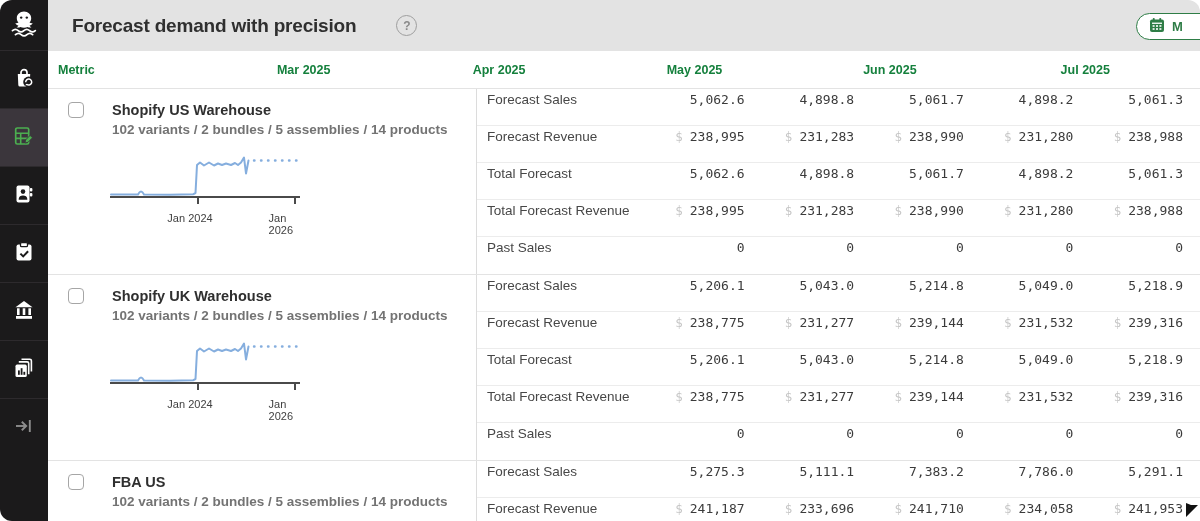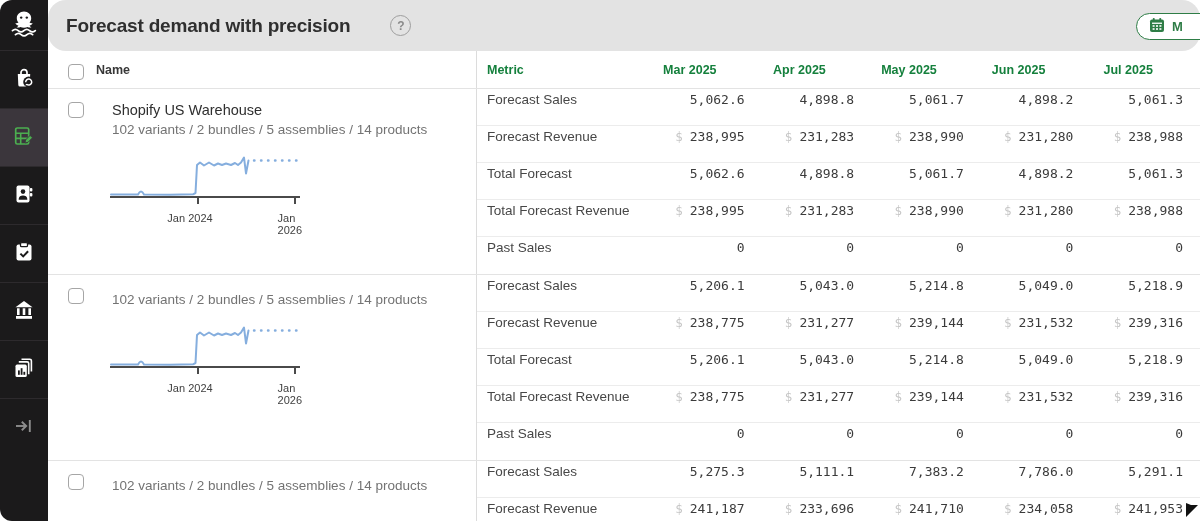--- a/index.html
+++ b/index.html
@@ -14,21 +14,21 @@
   .nav-item { height:58px; display:flex; align-items:center; justify-content:center;
               border-bottom:1px solid #2d2a2d; cursor:pointer; }
   .nav-item.logo { height:51px; }
   .nav-item.active { background:#3b363c; }
   .nav-item.last { border-bottom:none; }
 
   
   .main { flex:1; display:flex; flex-direction:column; min-width:0; }
 
   .topbar { height:51px; background:#e3e3e3; display:flex; align-items:center;
-            padding-left:18px; position:relative; flex:0 0 51px;border-radius:18px; }
+            padding-left:24px; position:relative; flex:0 0 51px; }
   .page-title { font-size:19px; font-weight:700; color:#2f2f2f; letter-spacing:-0.2px; }
   .help-badge { width:21px; height:21px; border-radius:50%; border:1.5px solid #9e9e9e;
                 color:#8a8a8a; font-size:12px; font-weight:700; display:flex;
                 align-items:center; justify-content:center; margin-left:40px; cursor:pointer; }
   .period-btn { position:absolute; right:-76px; top:13px; height:27px; width:140px;
                 background:#fff; border:1.5px solid #2e7d46; border-radius:14px;
                 display:flex; align-items:center; gap:7px; padding:0 12px; cursor:pointer; }
   .period-btn .lbl { font-size:13px; font-weight:700; color:#2e7d46; }
 
   
@@ -55,27 +55,27 @@
                 border-bottom:1px solid #ececec; }
   .metric-row:last-child { border-bottom:none; }
   .metric-label { font-size:13.5px; color:#474747; }
   .vcell { display:flex; justify-content:flex-end; align-items:center;
            font-family:"DejaVu Sans Mono", monospace; font-size:13px; color:#3b3b3b; }
   .vcell .cur { color:#c6c6c6; margin-right:7px; font-size:12.5px; }
 
   
   .checkbox { position:absolute; left:20px; top:13px; width:16px; height:16px;
               border:1.5px solid #a6a6a6; border-radius:4px; background:#fff; cursor:pointer; }
-  .wh-text { margin-left:44px; }
+  .wh-text { margin-left:44px;font-weight:bold; }
   .wh-name { font-size:14.5px; color:#2f2f2f; }
   .wh-links { font-size:13.5px; color:#737373; margin-top:4px; cursor:pointer; }
   .spark { position:relative; width:192px; margin:12px 0 0 42px; }
   .spark-labels { position:relative; height:14px; font-size:11px; color:#3f3f3f; margin-top:3px; }
   .spark-labels .l1 { position:absolute; left:80px; transform:translateX(-50%); }
-  .spark-labels .l2 { position:absolute; left:192px; transform:translateX(-100%); }
+  .spark-labels .l2 { position:absolute; left:183px; transform:translateX(-100%); }
 
   .cursor { position:absolute; right:0; bottom:0; }
 </style>
 </head>
 <body>
 
 <div class="app">
 
   <nav class="sidebar">
     <div class="nav-item logo">
@@ -183,24 +183,20 @@
             <rect x="3.6" y="11.2" width="2" height="1.6" fill="#fff"></rect>
               <rect x="7" y="11.2" width="2" height="1.6" fill="#fff"></rect>
               <rect x="10.4" y="11.2" width="2" height="1.6" fill="#fff"></rect>
           </svg>
         </span>
         <span class="lbl">M</span>
       </div>
     </div>
 
     <div class="flexrow thead">
-      <div class="left-cell">
-        <div class="checkbox"></div>
-        <span class="name-h">Name</span>
-      </div>
       <div class="right-cell">
         <div class="mgrid">
           <span class="mh">Metric</span>
 
   <span class="mh num">Mar 2025</span>
 
   <span class="mh num">Apr 2025</span>
 
   <span class="mh num">May 2025</span>
 
@@ -338,20 +334,21 @@
                 <span>0</span>
               </span>
   </div>
 </div>
   </div>
 
   <div class="flexrow group">
     <div class="left-cell">
       <div class="checkbox"></div>
       <div class="wh-text">
+        <div class="wh-name">Shopify UK Warehouse</div>
         <div class="wh-links">102 variants / 2 bundles / 5 assemblies / 14 products</div>
       </div>
       <div class="spark">
         <svg width="192" height="56" viewBox="0 0 192 56">
           <path d="M1 45.5 L22 45.5 L28 45.5 C30 41.5 32 41.5 34 45.5 L60 45.7 L83 45.3 L85.5 44 L87 16 L90 13.5 L94 16.5 L99 13.5 L104 16.5 L108 14.5 L112 16 L116 14.5 L121 16 L125 14 L128 16 L131 13.5 L134 8.5 L136 24.5 L138.5 11.5" fill="none" stroke="#85AEDE" stroke-width="2" stroke-linejoin="round" stroke-linecap="round"></path>
           <line x1="144" y1="11.5" x2="188" y2="11.5" stroke="#85AEDE" stroke-width="2.4" stroke-linecap="round" stroke-dasharray="0.5 6.5"></line>
           <line x1="0" y1="48" x2="190" y2="48" stroke="#4a4a4a" stroke-width="2"></line>
           <line x1="88" y1="48" x2="88" y2="55" stroke="#4a4a4a" stroke-width="2"></line>
           <line x1="185" y1="48" x2="185" y2="55" stroke="#4a4a4a" stroke-width="2"></line>
         </svg>
@@ -466,20 +463,21 @@
                 <span>0</span>
               </span>
   </div>
 </div>
   </div>
 
   <div class="flexrow group">
     <div class="left-cell">
       <div class="checkbox"></div>
       <div class="wh-text">
+        <div class="wh-name">FBA US</div>
         <div class="wh-links">102 variants / 2 bundles / 5 assemblies / 14 products</div>
       </div>
 
     </div>
     <div class="right-cell">
   <div class="metric-row">
     <span class="metric-label">Forecast Sales</span>
     <span class="vcell">
                 <span>5,275.3</span>
               </span>

